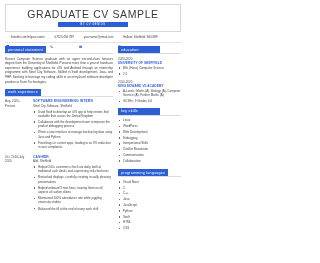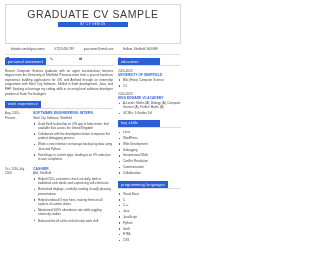--- a/index.html
+++ b/index.html
@@ -12,21 +12,21 @@
   .page {
     width: 186px; height: 263px;
     background: #ffffff;
     padding: 4px 5px 0 5px;
     position: relative;
   }
 
   
   .header-box {
     border: 0.6px solid #d7d7d7;
-    padding: 3px 0 16px 0;
+    padding: 3px 0 4px 0;
     text-align: center;
   }
   .cv-title {
     font-size: 10.5px;
     letter-spacing: 0.6px;
     color: #3a3a3a;
     font-weight: 400;
     line-height: 12px;
     white-space: nowrap;
   }

